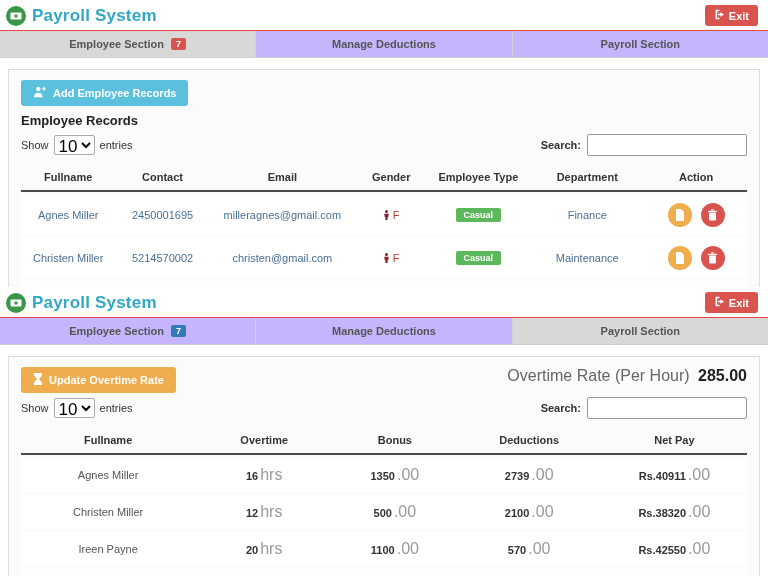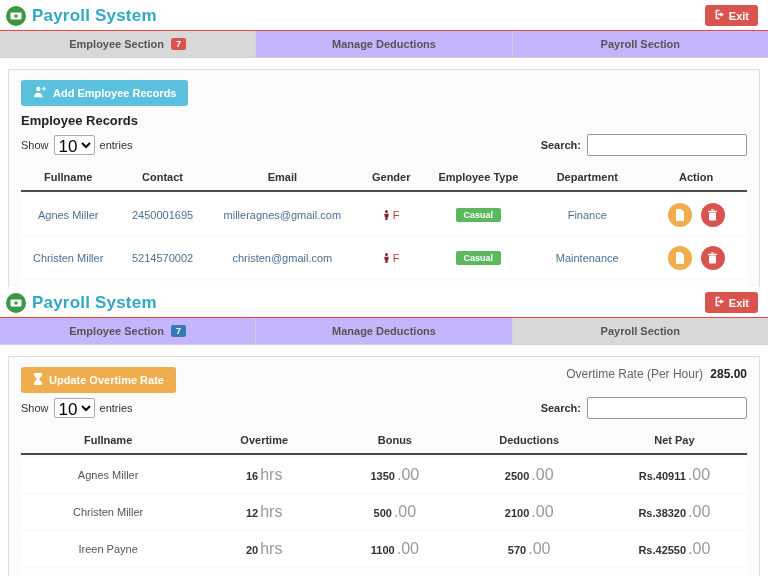--- a/index.html
+++ b/index.html
@@ -59,21 +59,21 @@
   .gender-cell svg { vertical-align:-1px; margin-right:3px; }
   .type-badge { display:inline-block; color:#fff; font-size:9px; font-weight:bold; padding:2px 8px; border-radius:2px; }
   .type-casual { background:#5cb85c; }
   .action-btn { width:24px; height:24px; border-radius:50%; border:none; display:inline-flex; align-items:center; justify-content:center; margin:0 3px; cursor:pointer; }
   .action-edit { background:#f0ad4e; }
   .action-delete { background:#d9534f; }
 
   
   .toolbar-row2 { display:flex; align-items:flex-start; }
   .toolbar-buttons { display:flex; gap:14px; }
-  .rates { margin-left:auto; text-align:right; font-size:12px; color:#666; }
+  .rates { margin-left:auto; text-align:right; font-size:16px; color:#666; }
   .rate-line { margin-bottom:7px; }
   .rate-value { font-weight:bold; color:#222; margin-left:4px; }
 
   .num-main { font-weight:bold; color:#333; }
   .num-suffix { color:#999; font-size:16px; margin-left:2px; }
   .gray-name { color:#555; }
 </style>
 </head>
 <body>
 
@@ -295,21 +295,21 @@
           <th style="width:17%">Bonus</th>
           <th style="width:20%">Deductions</th>
           <th style="width:20%">Net Pay</th>
         </tr>
       </thead>
       <tbody>
         <tr>
           <td class="gray-name">Agnes Miller</td>
           <td><span class="num-main">16</span><span class="num-suffix">hrs</span></td>
           <td><span class="num-main">1350</span><span class="num-suffix">.00</span></td>
-          <td><span class="num-main">2500</span><span class="num-suffix">.00</span></td>
+          <td><span class="num-main">2739</span><span class="num-suffix">.00</span></td>
           <td><span class="num-main">Rs.40911</span><span class="num-suffix">.00</span></td>
         </tr>
         <tr>
           <td class="gray-name">Christen Miller</td>
           <td><span class="num-main">12</span><span class="num-suffix">hrs</span></td>
           <td><span class="num-main">500</span><span class="num-suffix">.00</span></td>
           <td><span class="num-main">2100</span><span class="num-suffix">.00</span></td>
           <td><span class="num-main">Rs.38320</span><span class="num-suffix">.00</span></td>
         </tr>
         <tr>

